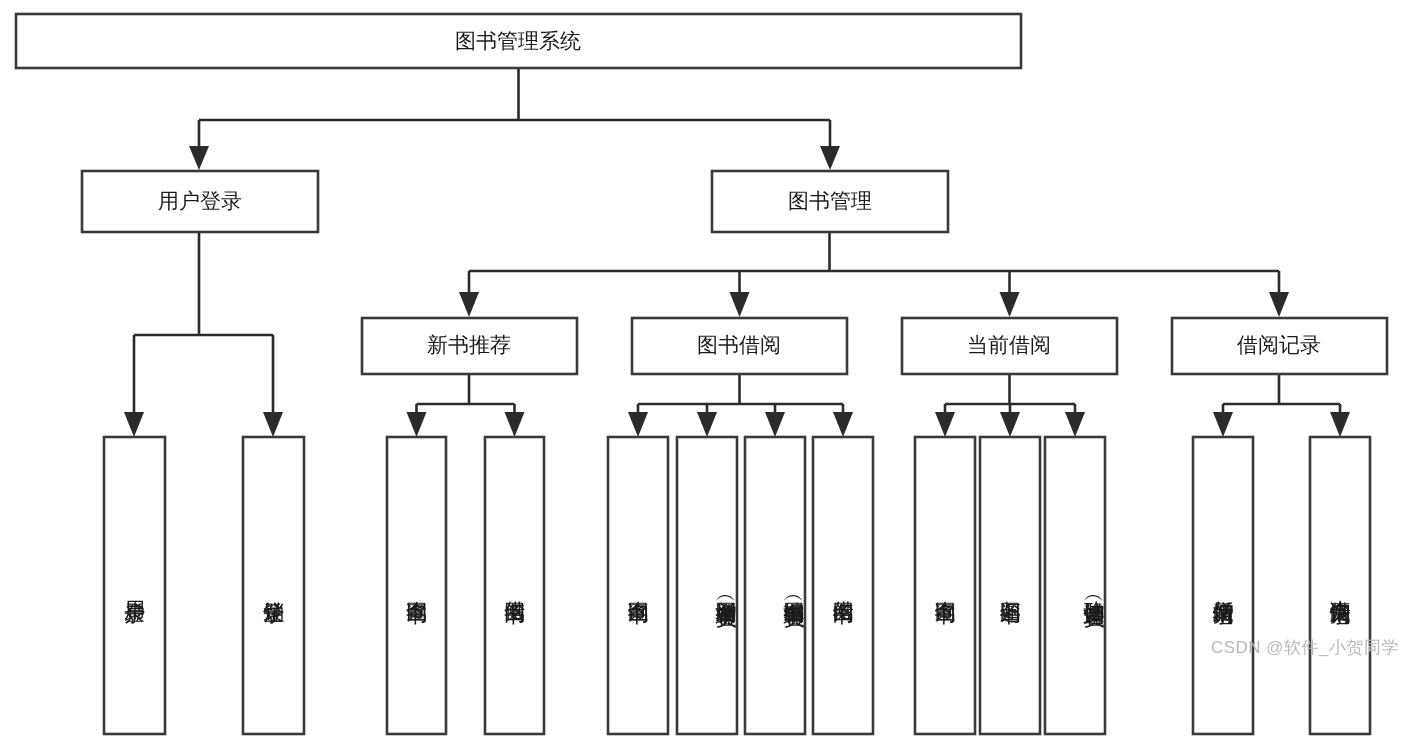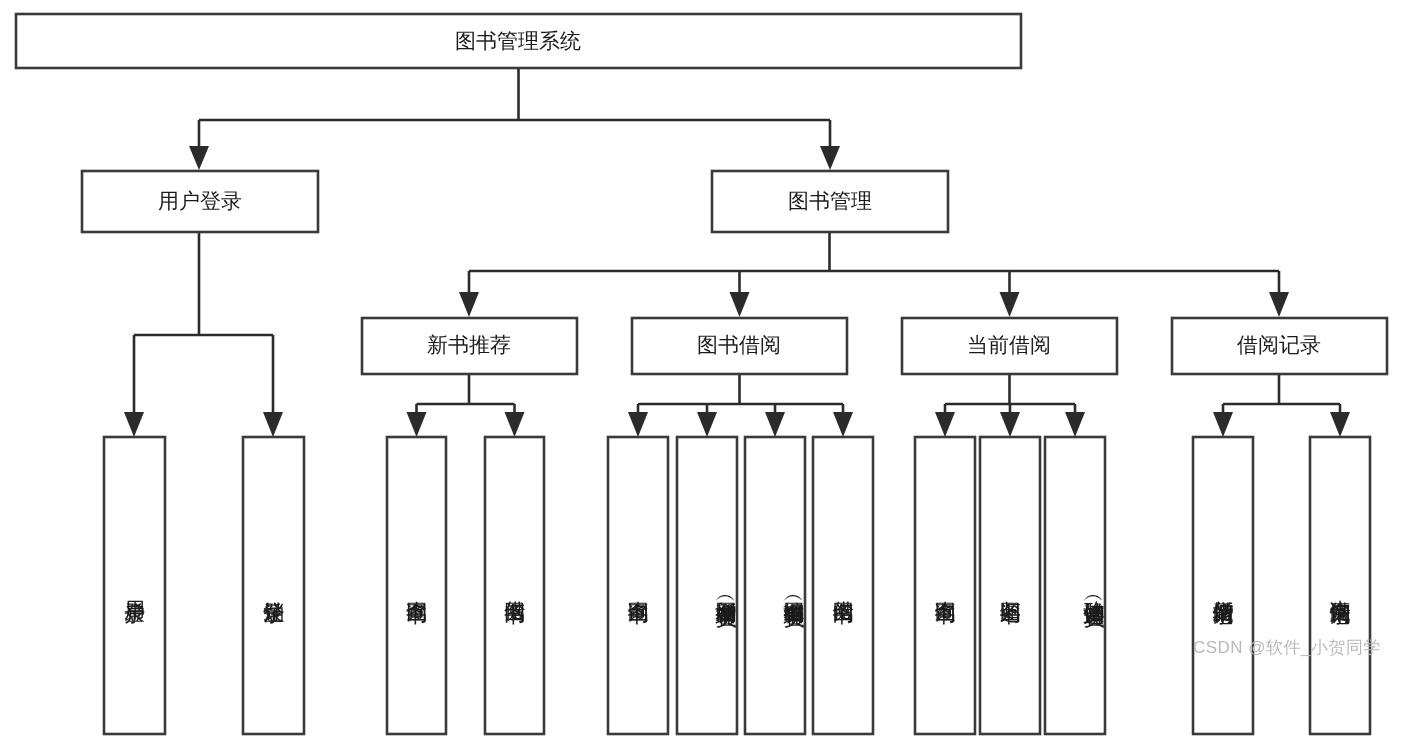--- a/index.html
+++ b/index.html
@@ -61,21 +61,21 @@
     letter-spacing: 1px;
     display: flex;
     align-items: center;
     justify-content: center;
     text-align: center;
     pointer-events: none;
     box-sizing: border-box;
   }
   .watermark {
     position: absolute;
-    right: 24px;
+    right: 6px;
     bottom: 4px;
     font-family: "Liberation Sans", "DejaVu Sans", sans-serif;
     font-size: 17px;
     color: #b9b9b9;
     letter-spacing: 0.5px;
     white-space: nowrap;
   }
 </style>
 </head>
 <body>

